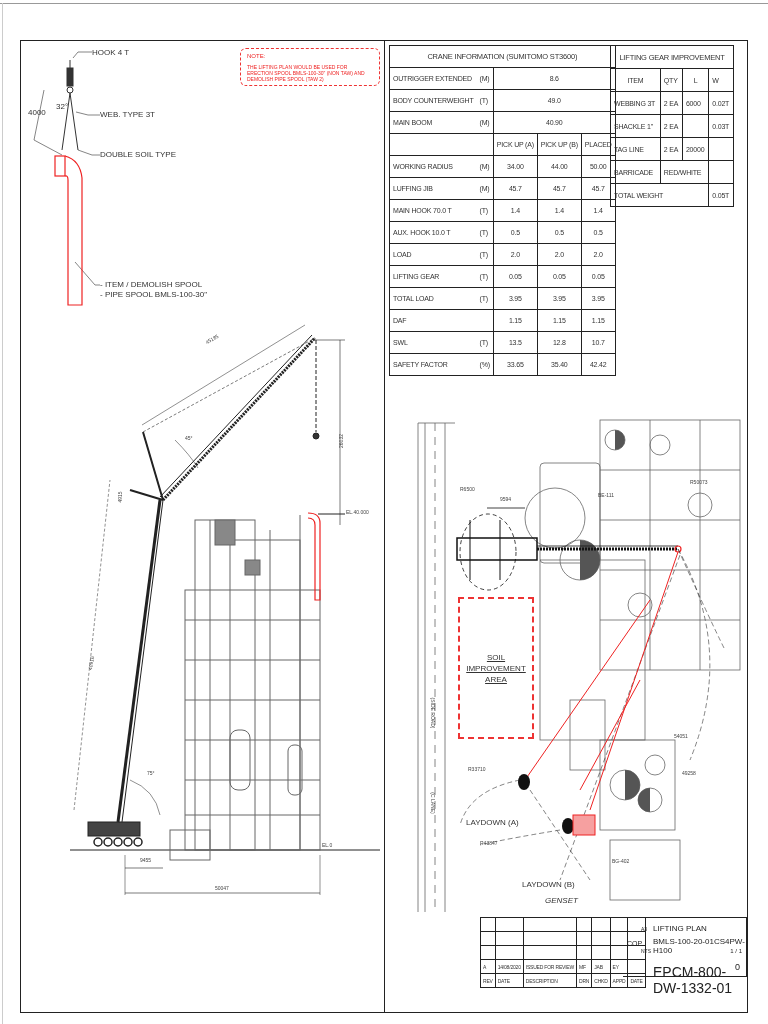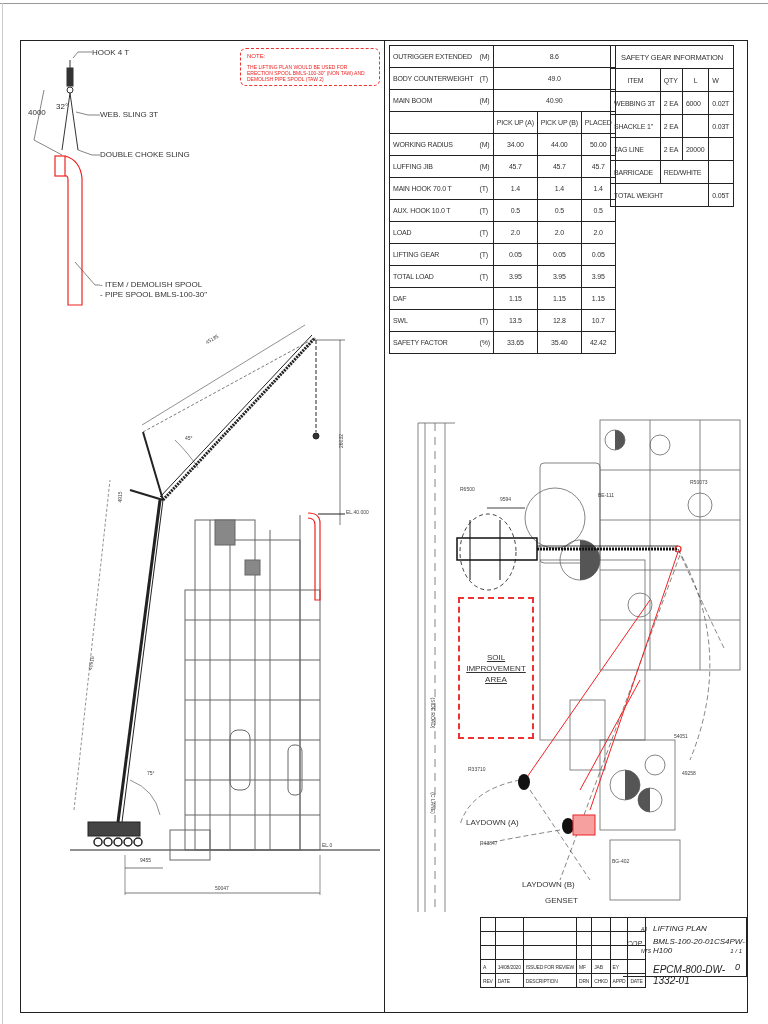--- a/index.html
+++ b/index.html
@@ -18,21 +18,21 @@
   .gear-tbl td.c{text-align:center;}
   .title-h{text-align:center;font-size:7.5px;}
   .note{position:absolute;left:240px;top:48px;width:140px;height:38px;border:1px dashed #e33;border-radius:6px;color:#e22;font-size:5px;padding:4px 6px;box-sizing:border-box;}
   .note .h{font-size:6px;margin-bottom:5px;}
   .lbl{position:absolute;font-size:8px;color:#333;white-space:nowrap;}
   .sm{font-size:5px;color:#444;}
   .soil{position:absolute;left:458px;top:597px;width:76px;height:142px;border:2px dashed #e33;box-sizing:border-box;display:flex;align-items:center;justify-content:center;text-align:center;font-size:8px;color:#333;line-height:11px;}
   .tb{position:absolute;left:480px;top:917px;width:265px;height:58px;}
   .tb table{left:0;top:0;font-size:5px;}
   .tb td{height:13px;padding:0 2px;}
-  .tb-right{position:absolute;left:623px;top:917px;width:123px;height:58px;border:1px solid #222;border-left:none;font-size:5px;font-style:italic;}
+  .tb-right{position:absolute;left:623px;top:917px;width:123px;height:58px;border:1px solid #222;border-left:none;font-size:5px;}
 </style>
 </head>
 <body>
 
 <div class="frame-top"></div>
 <div class="frame-left"></div>
 <div class="sheet"></div>
 <div class="divider"></div>
 
 <svg width="768" height="1024">
@@ -180,40 +180,43 @@
   <line x1="20" y1="988" x2="480" y2="988" stroke="#222" stroke-width="0"></line>
   <line x1="384" y1="988" x2="748" y2="988" stroke="#222" stroke-width="0"></line>
 </svg>
 
 <div class="note">
   <div class="h">NOTE:</div>
   <div>THE LIFTING PLAN WOULD BE USED FOR ERECTION SPOOL BMLS-100-30" (NON TAW) AND DEMOLISH PIPE SPOOL (TAW 2)</div>
 </div>
 
 <div class="lbl" style="left:92px;top:48px;">HOOK 4 T</div>
-<div class="lbl" style="left:100px;top:110px;">WEB. SLING 3T</div>
-<div class="lbl" style="left:100px;top:150px;">DOUBLE CHOKE SLING</div>
+<div class="lbl" style="left:100px;top:110px;">WEB. TYPE 3T</div>
+<div class="lbl" style="left:100px;top:150px;">DOUBLE SOIL TYPE</div>
 <div class="lbl" style="left:28px;top:108px;">4000</div>
 <div class="lbl" style="left:56px;top:102px;">32°</div>
 <div class="lbl" style="left:100px;top:280px;">- ITEM / DEMOLISH SPOOL</div>
 <div class="lbl" style="left:100px;top:290px;">- PIPE SPOOL BMLS-100-30"</div>
 
 <div class="lbl sm" style="left:205px;top:336px;transform:rotate(-30deg);">45185</div>
 <div class="lbl sm" style="left:185px;top:435px;">45°</div>
 <div class="lbl sm" style="left:114px;top:494px;transform:rotate(-90deg);">4915</div>
 <div class="lbl sm" style="left:334px;top:438px;transform:rotate(-90deg);">26032</div>
 <div class="lbl sm" style="left:346px;top:509px;">EL.40.000</div>
 <div class="lbl sm" style="left:84px;top:660px;transform:rotate(-80deg);">40916</div>
 <div class="lbl sm" style="left:147px;top:770px;">75°</div>
 <div class="lbl sm" style="left:140px;top:857px;">9455</div>
 <div class="lbl sm" style="left:215px;top:885px;">50047</div>
 <div class="lbl sm" style="left:322px;top:842px;">EL.0</div>
 
 <table class="crane-tbl">
   <tbody>
+      <tr>
+        <td colspan="5" class="title-h">CRANE INFORMATION (SUMITOMO ST3600)</td>
+      </tr>
   <tr>
     <td style="border-right:none;">OUTRIGGER EXTENDED</td>
     <td style="border-left:none;">(M)</td>
     <td colspan="3" class="c">8.6</td>
   </tr>
   <tr>
     <td style="border-right:none;">BODY COUNTERWEIGHT</td>
     <td style="border-left:none;">(T)</td>
     <td colspan="3" class="c">49.0</td>
   </tr>
@@ -297,21 +300,21 @@
         <td class="c">33.65</td>
         <td class="c">35.40</td>
         <td class="c">42.42</td>
       </tr>
 </tbody>
   </table>
 
 <table class="gear-tbl">
   <tbody>
       <tr>
-        <td colspan="4" class="title-h">SAFETY GEAR INFORMATION</td>
+        <td colspan="4" class="title-h">LIFTING GEAR IMPROVEMENT</td>
       </tr>
   <tr>
     <td class="c">ITEM</td>
     <td>QTY</td>
     <td class="c">L</td>
     <td>W</td>
   </tr>
   <tr>
         <td>WEBBING 3T</td>
         <td>2 EA</td>
@@ -347,21 +350,21 @@
   </div>
 <div class="lbl sm" style="left:460px;top:486px;">R6500</div>
 <div class="lbl sm" style="left:500px;top:496px;">9594</div>
 <div class="lbl sm" style="left:690px;top:479px;">R50073</div>
 <div class="lbl sm" style="left:468px;top:766px;">R33710</div>
 <div class="lbl sm" style="left:480px;top:840px;">R43847</div>
 <div class="lbl sm" style="left:674px;top:733px;">54051</div>
 <div class="lbl sm" style="left:682px;top:770px;">49258</div>
 <div class="lbl" style="left:466px;top:818px;">LAYDOWN (A)</div>
 <div class="lbl" style="left:490px;top:880px;margin-left:32px;">LAYDOWN (B)</div>
-<div class="lbl" style="left:545px;top:896px;">GENSET</div>
+<div class="lbl" style="left:545px;top:896px;font-style:italic;">GENSET</div>
 <div class="lbl sm" style="left:418px;top:710px;transform:rotate(90deg);">(SIDE ROAD)</div>
 <div class="lbl sm" style="left:422px;top:800px;transform:rotate(90deg);">(C LANE)</div>
 <div class="lbl sm" style="left:598px;top:492px;">BE-111</div>
 <div class="lbl sm" style="left:612px;top:858px;">BG-402</div>
 
 <div class="tb">
   <table style="width:143px;">
     <tbody>
         <tr>
           <td style="height:8px;"></td>
@@ -411,15 +414,15 @@
   </tbody>
     </table>
 </div>
 <div class="tb-right">
   <div style="position:absolute;left:4px;top:22px;font-size:7px;">COP</div>
   <div style="position:absolute;left:18px;top:8px;">A3</div>
   <div style="position:absolute;left:18px;top:30px;">NTS</div>
   <div style="position:absolute;left:30px;top:6px;font-size:8px;">LIFTING PLAN</div>
   <div style="position:absolute;left:30px;top:19px;font-size:8px;">BMLS-100-20-01CS4PW-H100</div>
   <div style="position:absolute;right:4px;top:30px;font-size:6px;">1 / 1</div>
-  <div style="position:absolute;left:30px;top:46px;font-size:10px;">EPCM-800-DW-1332-01</div>
+  <div style="position:absolute;left:30px;top:46px;font-size:14px;">EPCM-800-DW-1332-01</div>
   <div style="position:absolute;right:6px;top:44px;font-size:9px;">0</div>
 </div>
 
 </body></html>

